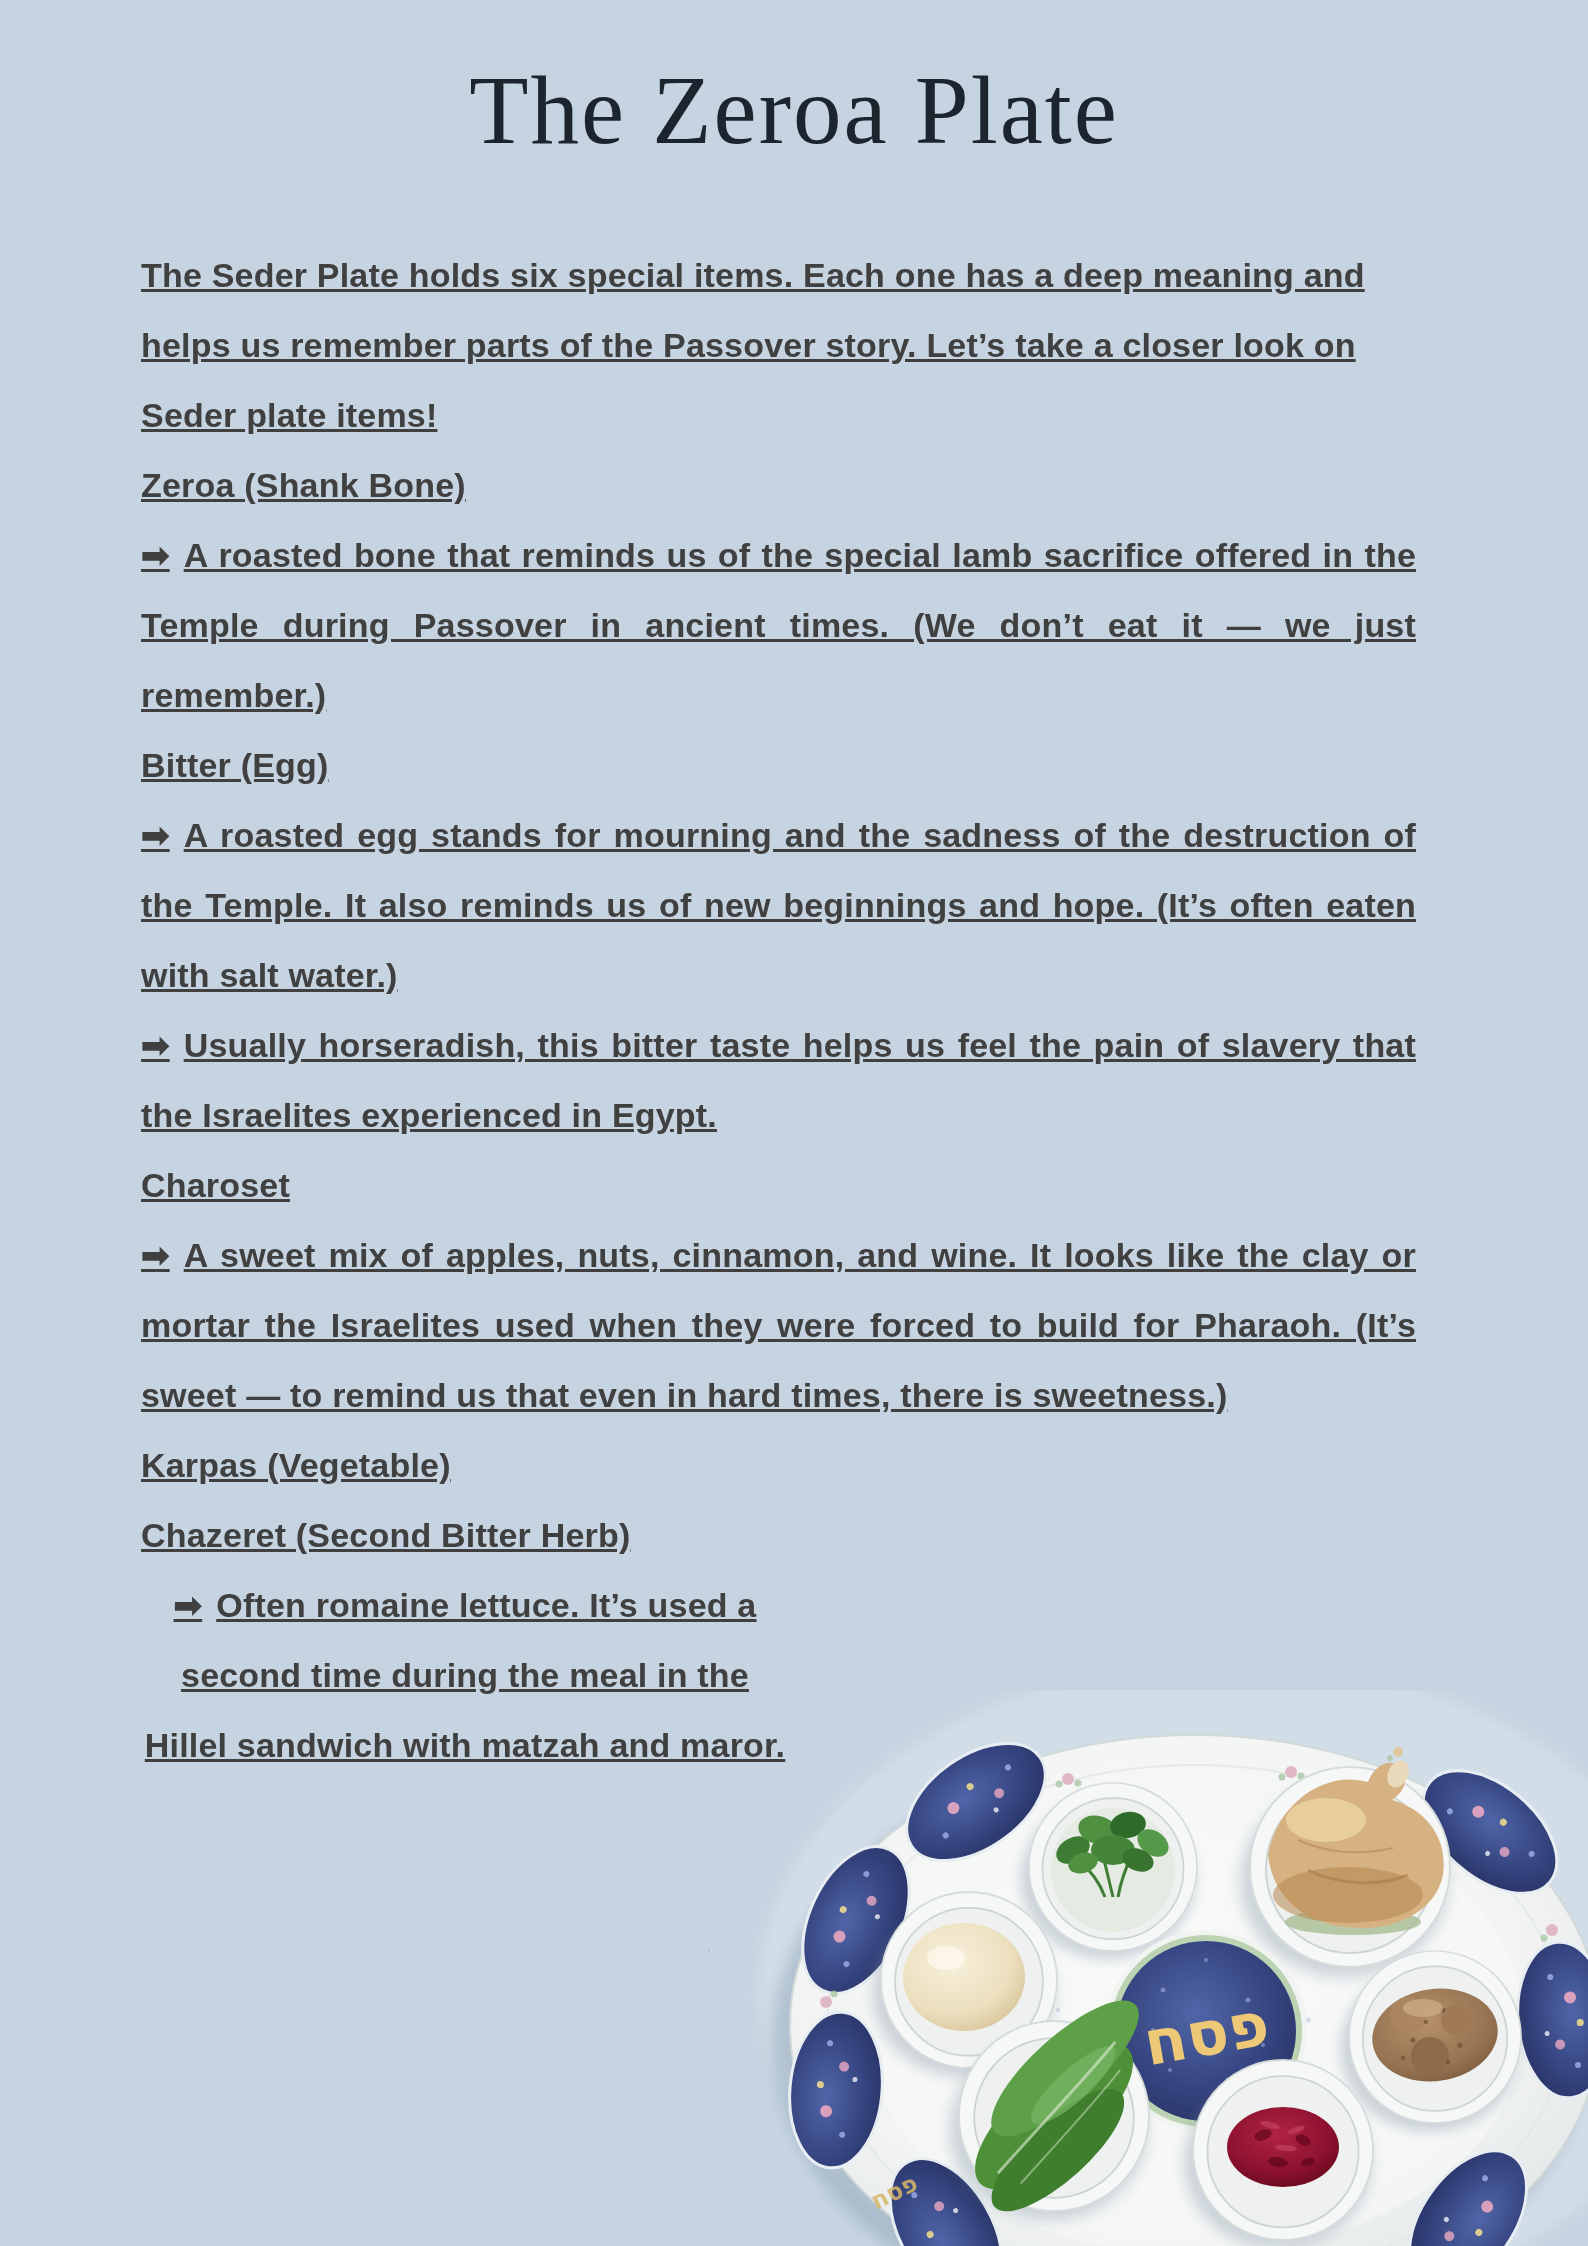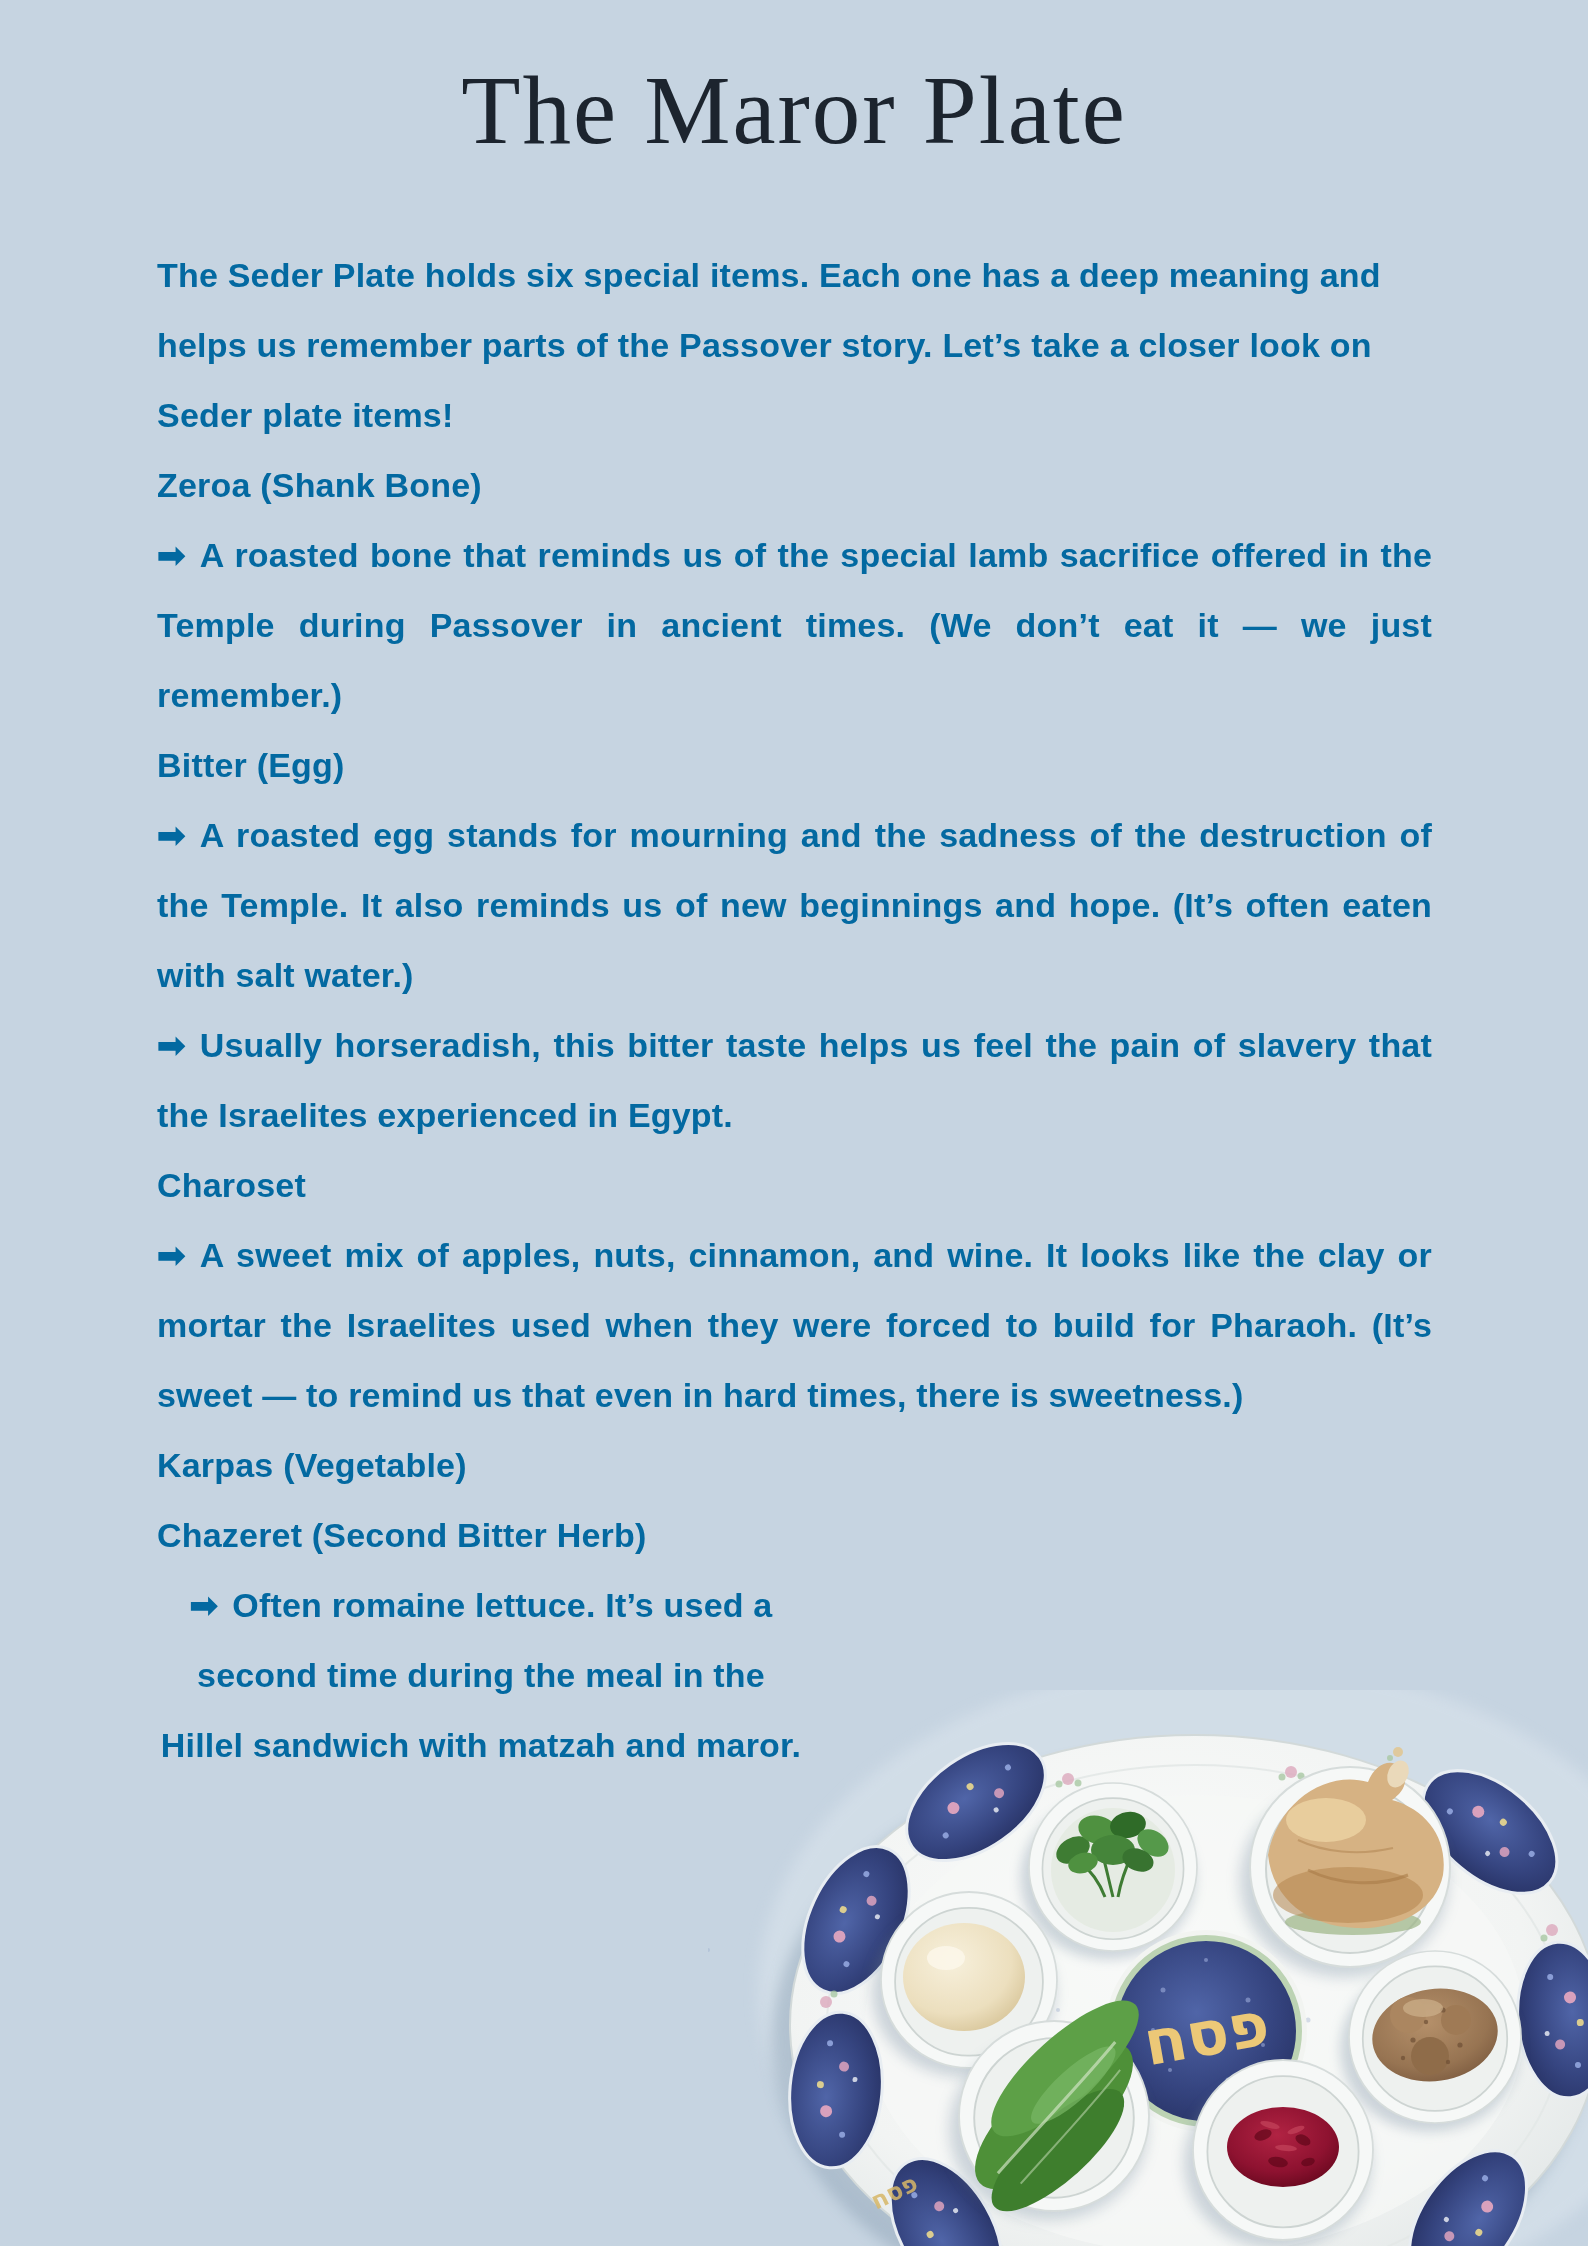--- a/index.html
+++ b/index.html
@@ -8,35 +8,36 @@
     background:#c6d4e1;
     font-family:"Liberation Sans", sans-serif;
   }
   .title{
     position:absolute;top:58px;left:0;width:100%;
     text-align:center;margin:0;
     font-family:"Liberation Serif", serif;font-weight:400;
     font-size:97px;line-height:1.1;letter-spacing:2px;color:#1c242e;
   }
   .content{
-    position:absolute;left:157px;top:240px;width:1275px;z-index:2;
-    color:#0369a1;font-size:34px;font-weight:700;line-height:70px;
+    position:absolute;left:141px;top:240px;width:1275px;z-index:2;
+    color:#404040;font-size:34px;font-weight:700;line-height:70px;
     letter-spacing:.2px;
+    text-decoration:underline;
   }
   .content p,.content h2{margin:0;padding:0;font-size:34px;font-weight:700;}
   .justify{text-align:justify;}
   .narrow{width:648px;text-align:center;}
   .arrow{margin-right:14px;}
   .photo{position:absolute;left:708px;top:1690px;width:880px;height:556px;z-index:1;}
   .photo svg{display:block;}
 </style>
 </head>
 <body>
 
-<h1 class="title">The Maror Plate</h1>
+<h1 class="title">The Zeroa Plate</h1>
 
 <div class="content">
   <p>The Seder Plate holds six special items. Each one has a deep meaning and helps us remember parts of the Passover story. Let’s take a closer look on Seder plate items!</p>
 
   <h2>Zeroa (Shank Bone)</h2>
   <p class="justify"><span class="arrow">➡</span><span>A roasted bone that reminds us of the special lamb sacrifice offered in the Temple during Passover in ancient times. (We don’t eat it — we just remember.)</span></p>
 
   <h2>Bitter (Egg)</h2>
   <p class="justify"><span class="arrow">➡</span><span>A roasted egg stands for mourning and the sadness of the destruction of the Temple. It also reminds us of new beginnings and hope. (It’s often eaten with salt water.)</span></p>
 

